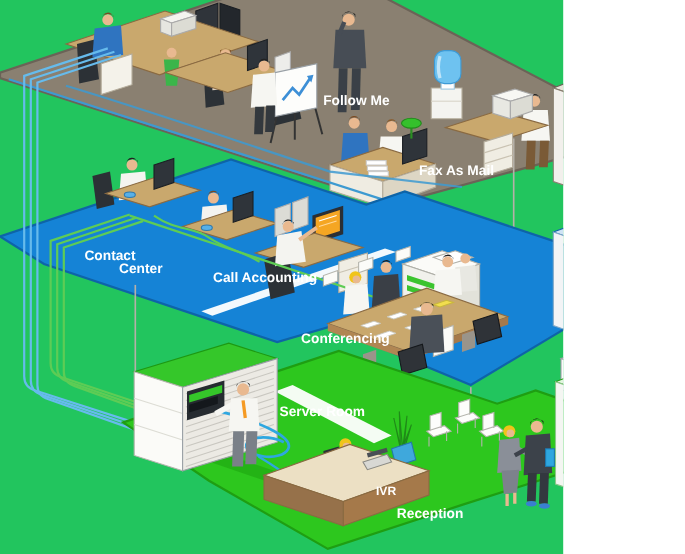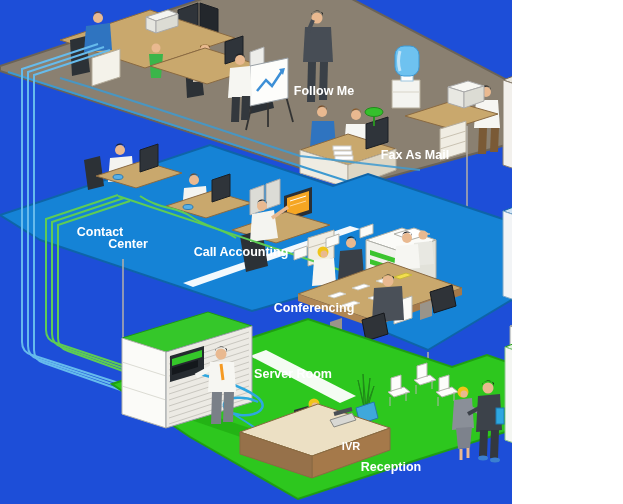--- a/index.html
+++ b/index.html
@@ -1,16 +1,16 @@
 <!DOCTYPE html>
 <html><head>
 <meta charset="utf-8">
 <style>
   html,body{margin:0;padding:0;background:#fff;}
-  .stage{position:relative;width:512px;height:504px;background:#1d4ed8;overflow:hidden;
+  .stage{position:relative;width:512px;height:504px;background:#22c55e;overflow:hidden;
          font-family:"Liberation Sans",sans-serif;}
   svg{display:block;}
   text{font-family:"Liberation Sans",sans-serif;}
   .floor-label{font-size:12.5px;font-weight:bold;}
   .floor-num{font-size:30px;font-weight:bold;}
   .mu-label{font-size:12.5px;font-weight:bold;}
 </style>
 </head>
 <body>
 

